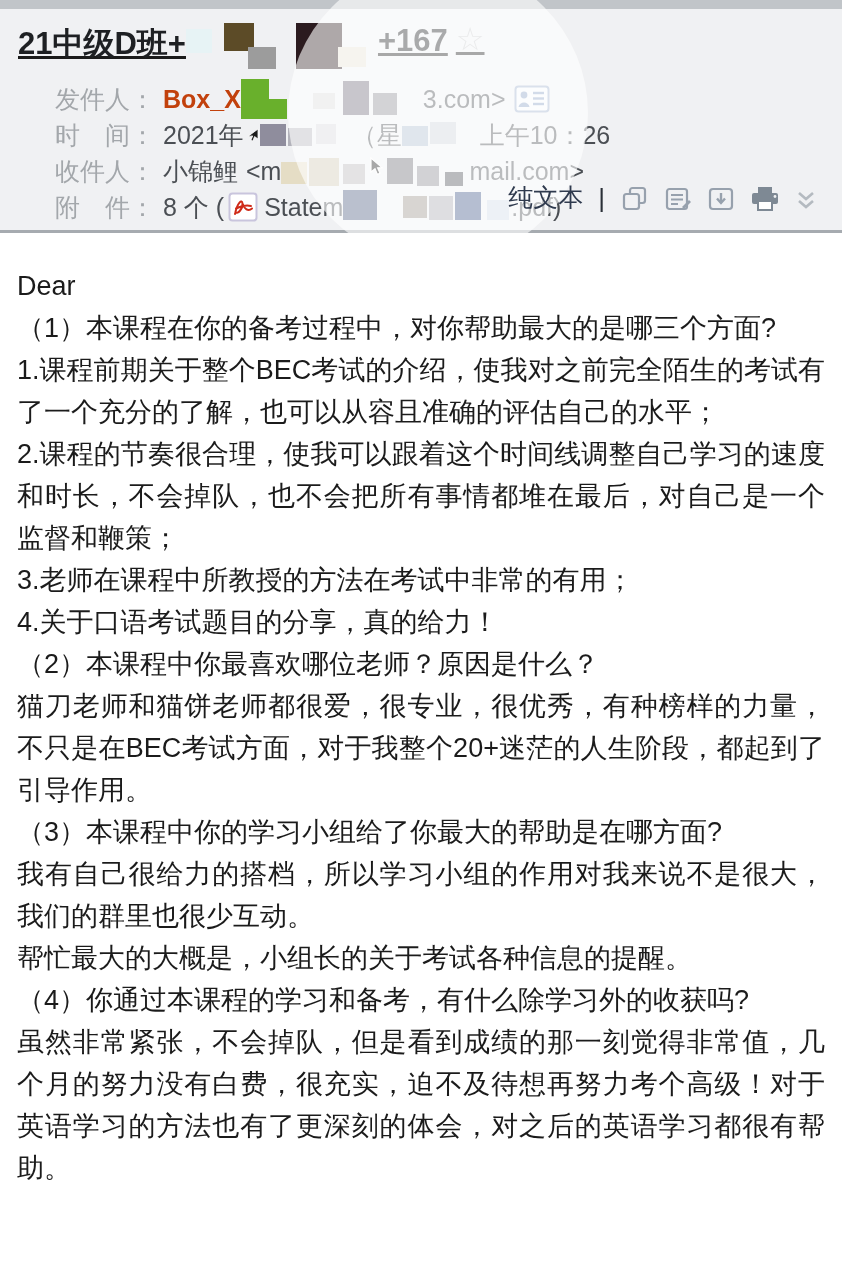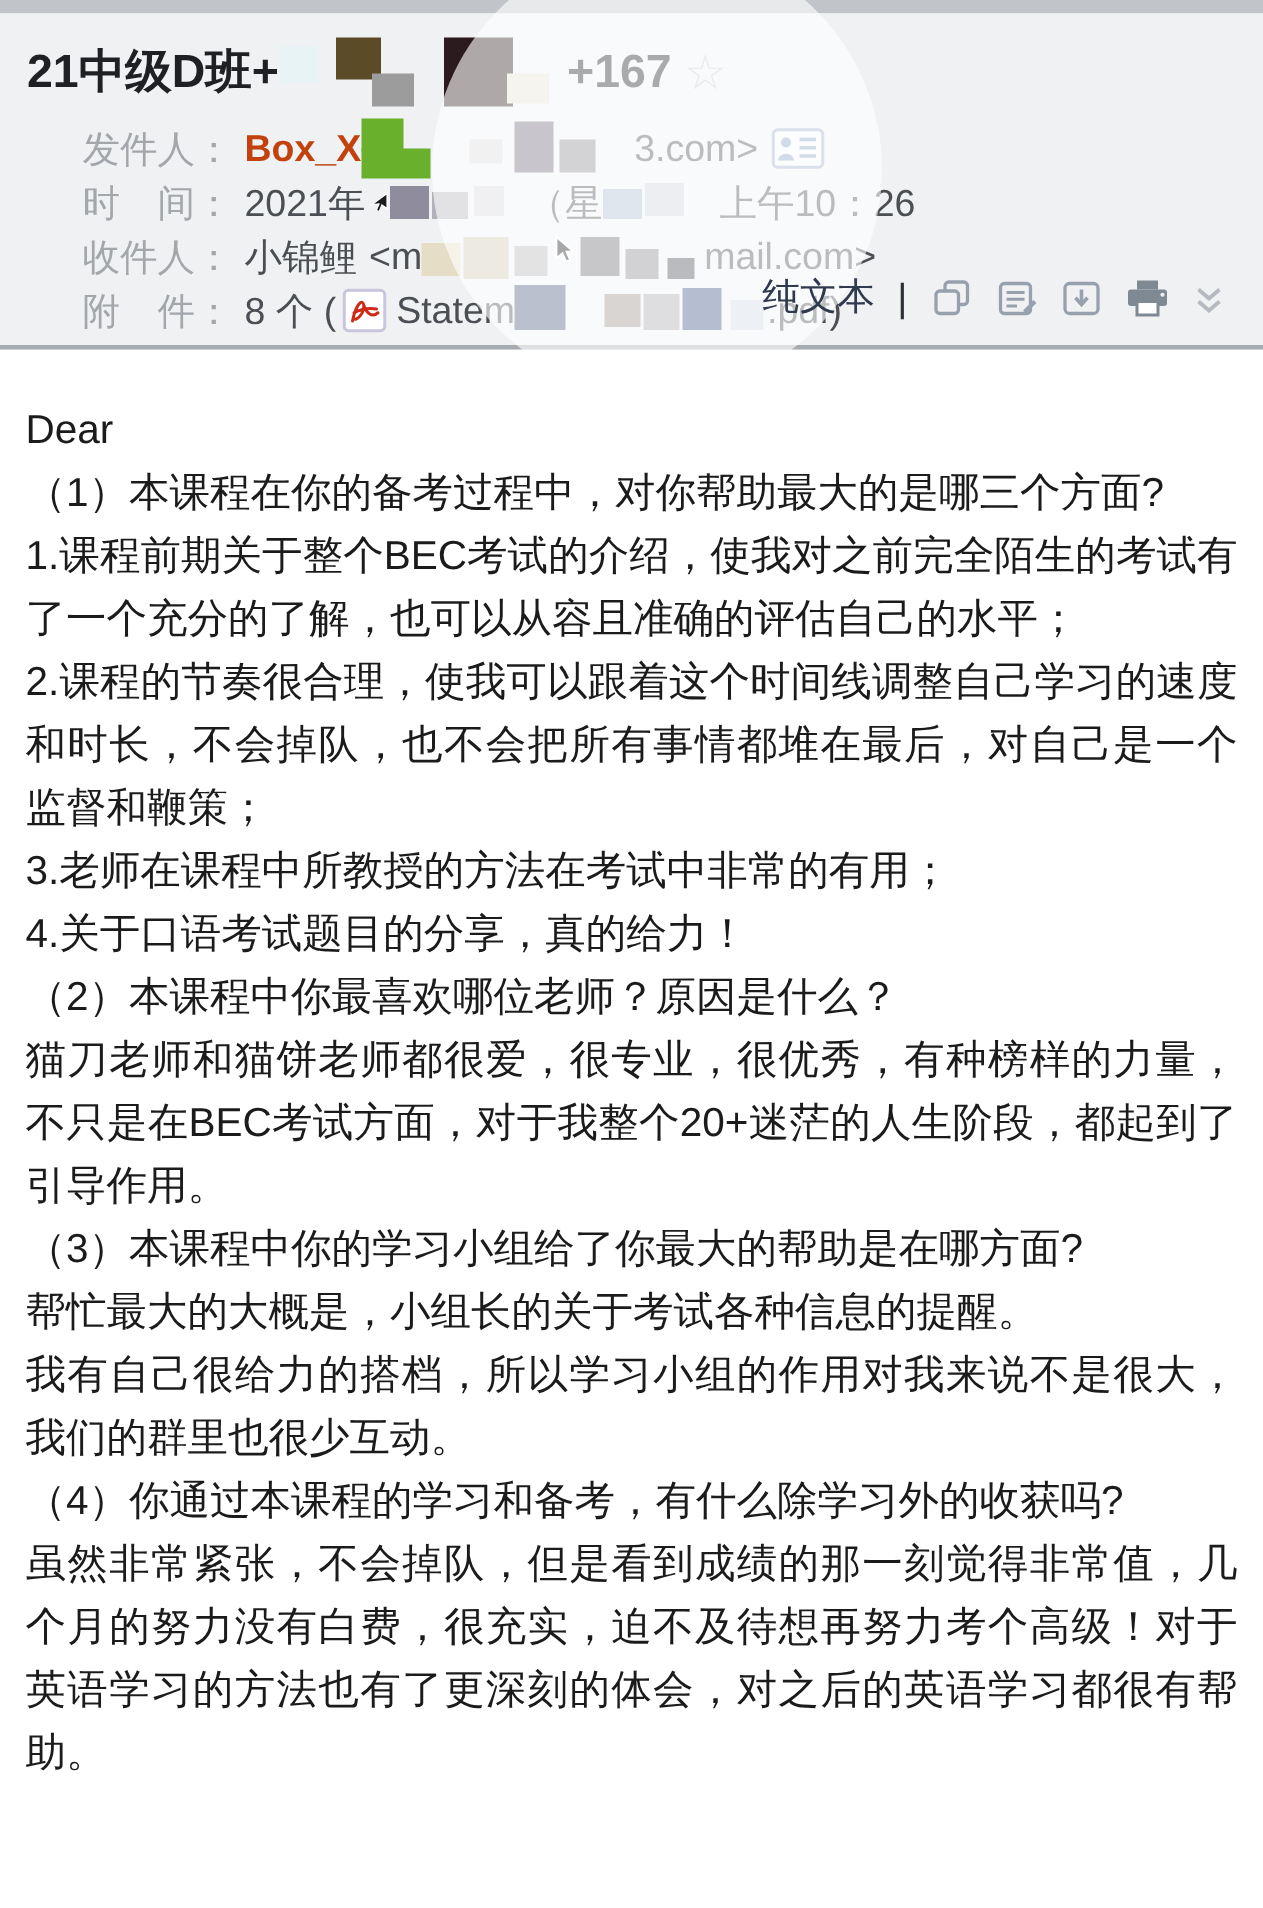--- a/index.html
+++ b/index.html
@@ -8,21 +8,21 @@
     position:relative; width:842px; height:1272px; margin:0 auto;
     background:#ffffff; overflow:hidden;
     font-family:"Liberation Sans","DejaVu Sans",sans-serif;
     color:#1b1b1b;
   }
   .top-strip { height:9px; background:#c1c5c9; }
   .header {
     position:relative; height:224px; background:#f0f1f3;
     border-bottom:3px solid #a6abb0; padding:14px 20px 0 18px;
   }
-  .subject-row { display:flex; align-items:center; height:50px; margin-bottom:8px; }
+  .subject-row { display:flex; height:50px; margin-bottom:8px;text-decoration:underline; }
   .subject-text { font-size:31px; font-weight:bold; color:#1e2023; white-space:nowrap; }
   .star { font-size:32px; color:#c7cacd; margin-left:8px; line-height:1; cursor:pointer; }
   .meta-row { display:flex; align-items:center; height:36px; font-size:25px; color:#4b4f54; white-space:nowrap; }
   .meta-label { color:#a3a7ab; margin-right:8px;margin-left:37px; }
   .sender-name { color:#c2410c; font-weight:bold; }
   .icon-btn { display:inline-flex; align-items:center; margin-left:8px; cursor:pointer; }
   
   .mz { position:relative; display:inline-block; vertical-align:middle; }
   .mz i { position:absolute; display:block; }
   .mz-title { width:192px; height:46px; }
@@ -224,18 +224,18 @@
   <div class="body-area">
     <p class="greeting">Dear</p>
     <p>（1）本课程在你的备考过程中，对你帮助最大的是哪三个方面?</p>
     <p>1.课程前期关于整个BEC考试的介绍，使我对之前完全陌生的考试有了一个充分的了解，也可以从容且准确的评估自己的水平；</p>
     <p>2.课程的节奏很合理，使我可以跟着这个时间线调整自己学习的速度和时长，不会掉队，也不会把所有事情都堆在最后，对自己是一个监督和鞭策；</p>
     <p>3.老师在课程中所教授的方法在考试中非常的有用；</p>
     <p>4.关于口语考试题目的分享，真的给力！</p>
     <p>（2）本课程中你最喜欢哪位老师？原因是什么？</p>
     <p>猫刀老师和猫饼老师都很爱，很专业，很优秀，有种榜样的力量，不只是在BEC考试方面，对于我整个20+迷茫的人生阶段，都起到了引导作用。</p>
     <p>（3）本课程中你的学习小组给了你最大的帮助是在哪方面?</p>
+    <p>我有自己很给力的搭档，所以学习小组的作用对我来说不是很大，我们的群里也很少互动。</p>
     <p>帮忙最大的大概是，小组长的关于考试各种信息的提醒。</p>
-    <p>我有自己很给力的搭档，所以学习小组的作用对我来说不是很大，我们的群里也很少互动。</p>
     <p>（4）你通过本课程的学习和备考，有什么除学习外的收获吗?</p>
     <p>虽然非常紧张，不会掉队，但是看到成绩的那一刻觉得非常值，几个月的努力没有白费，很充实，迫不及待想再努力考个高级！对于英语学习的方法也有了更深刻的体会，对之后的英语学习都很有帮助。</p>
   </div>
 </div>
 
 </body></html>

